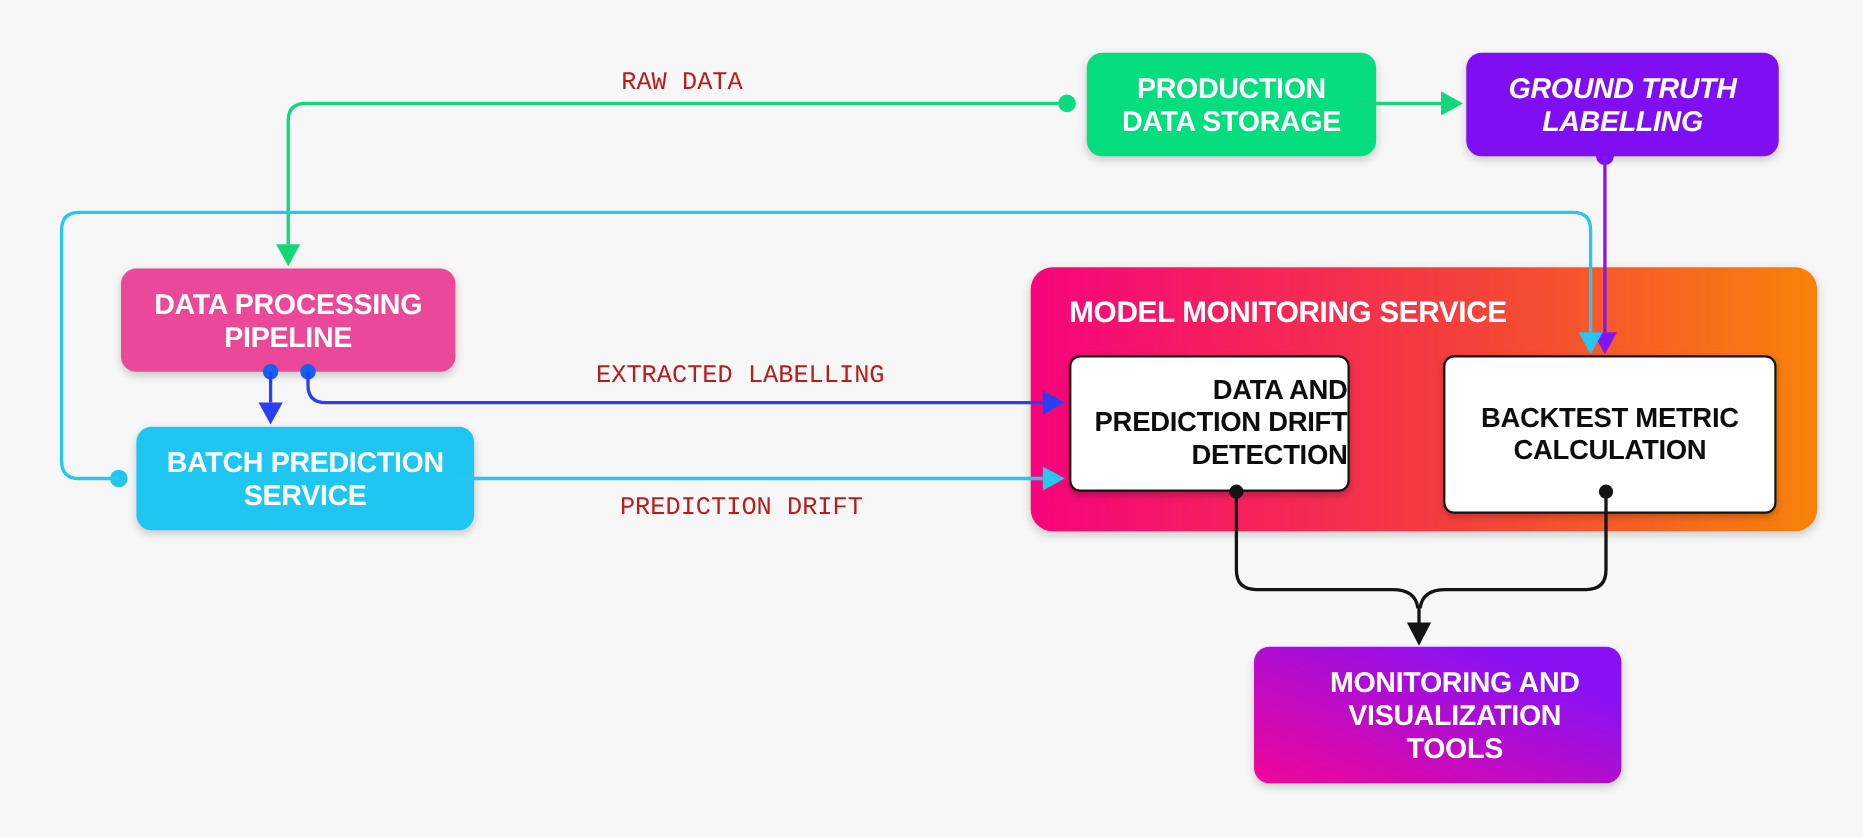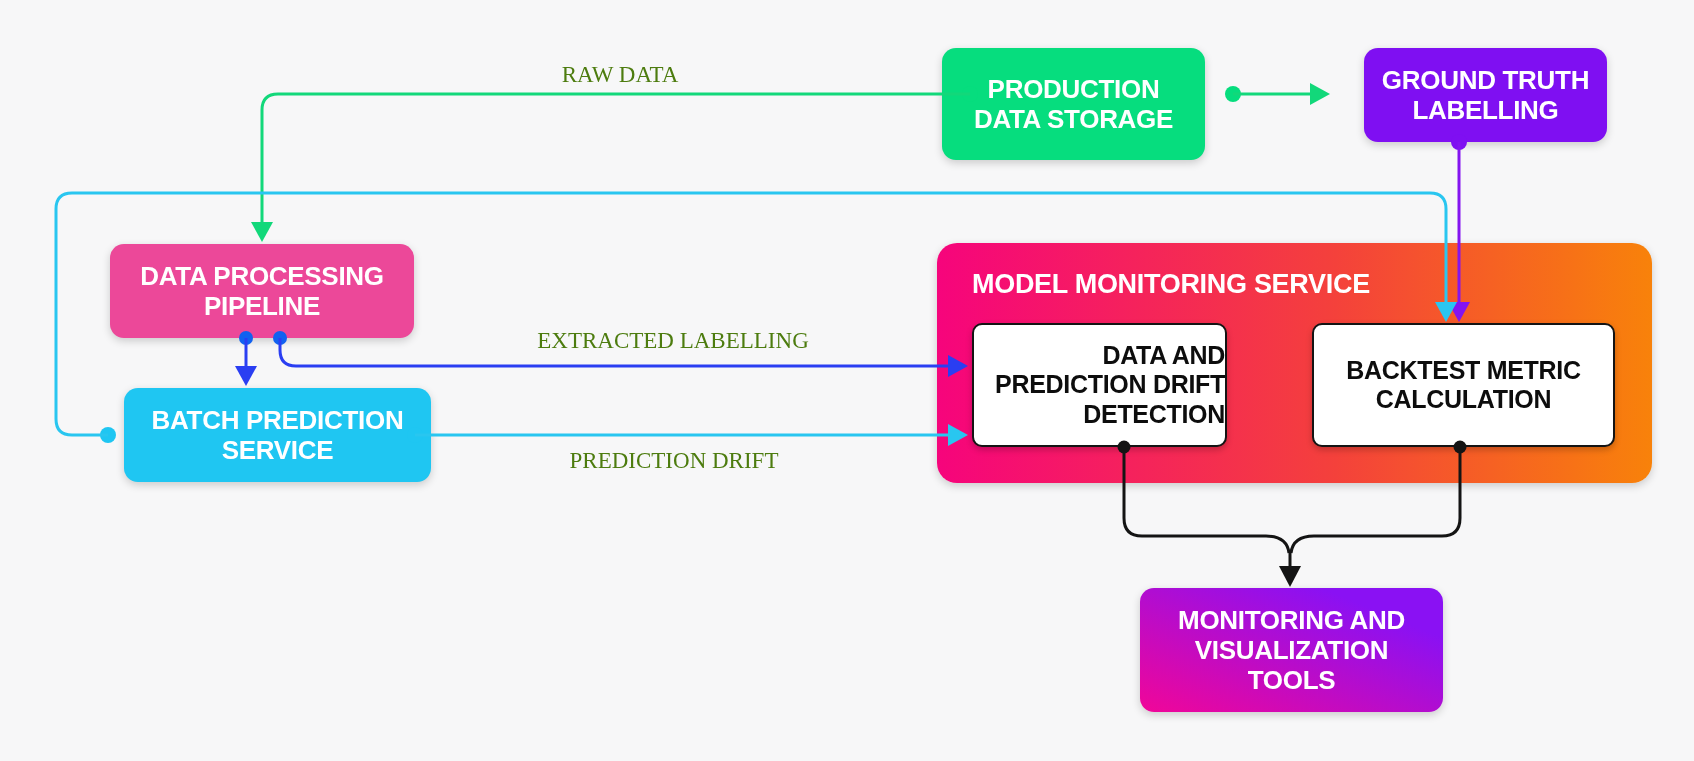--- a/index.html
+++ b/index.html
@@ -19,33 +19,33 @@
     position:absolute;display:flex;align-items:center;justify-content:center;
     text-align:center;background:#ffffff;color:#0d0d0d;border:2.5px solid #141414;
     font-weight:800;font-size:25px;line-height:1.18;letter-spacing:-0.3px;
     border-radius:10px;box-shadow:0 3px 6px rgba(0,0,0,.22);box-sizing:border-box;
   }
   .container-title{
     position:absolute;left:35px;top:26px;color:#ffffff;font-weight:800;
     font-size:27px;letter-spacing:-0.3px;
   }
   .edge-label{
-    position:absolute;font-family:Liberation Serif, serif;
-    font-size:23px;color:#4d7c0f;text-align:center;white-space:nowrap;
+    position:absolute;font-family:Liberation Mono, monospace;
+    font-size:23px;color:#b91c1c;text-align:center;white-space:nowrap;
   }
   svg.wires{position:absolute;left:0;top:0;z-index:50;pointer-events:none;}
   .wire{fill:none;stroke-width:3;}
   
-  #box-production   {left:942px; top:48px;  width:263px;height:112px;}
-  #box-groundtruth  {left:1364px;top:48px;  width:243px;height:94px;}
+  #box-production   {left:988px; top:48px;  width:263px;height:94px;}
+  #box-groundtruth  {left:1333px;top:48px;  width:284px;height:94px;font-style:italic;}
   #box-pipeline     {left:110px; top:244px; width:304px;height:94px;}
   #box-batch        {left:124px; top:388px; width:307px;height:94px;}
   #box-mms          {left:937px; top:243px; width:715px;height:240px;border-radius:20px;}
   #box-drift        {left:972px; top:323px; width:255px;height:124px;text-align:right;}
-  #box-backtest     {left:1312px;top:323px; width:303px;height:124px;}
+  #box-backtest     {left:1312px;top:323px; width:303px;height:144px;}
   #box-tools        {left:1140px;top:588px; width:303px;height:124px;}
   #lbl-raw          {left:520px;top:62px;width:200px;}
   #lbl-extracted    {left:523px;top:328px;width:300px;}
   #lbl-predlogs     {left:524px;top:448px;width:300px;}
 </style>
 </head>
 <body>
 
 <div class="stage">
 
@@ -70,21 +70,21 @@
   </div>
 
   <div class="subnode" id="box-drift">
     <div class="lbl">DATA AND PREDICTION DRIFT DETECTION</div>
   </div>
 
   <div class="subnode" id="box-backtest">
     <div class="lbl">BACKTEST METRIC CALCULATION</div>
   </div>
 
-  <div class="node" id="box-tools" style="background: linear-gradient(to right top, rgb(241, 6, 152) 0%, rgb(138, 17, 243) 80%);">
+  <div class="node" id="box-tools" style="background: linear-gradient(to right top, rgb(241, 6, 152) 0%, rgb(138, 17, 243) 80%); padding-left: 31px;">
     <div class="lbl">MONITORING AND VISUALIZATION TOOLS</div>
   </div>
 
   <div class="edge-label" id="lbl-raw">RAW DATA</div>
   <div class="edge-label" id="lbl-extracted">EXTRACTED LABELLING</div>
   <div class="edge-label" id="lbl-predlogs">PREDICTION DRIFT</div>
 
   <svg class="wires" width="1694" height="761" viewBox="0 0 1694 761">
 
     <circle cx="970" cy="94" r="8" fill="#06dd7e"></circle>

